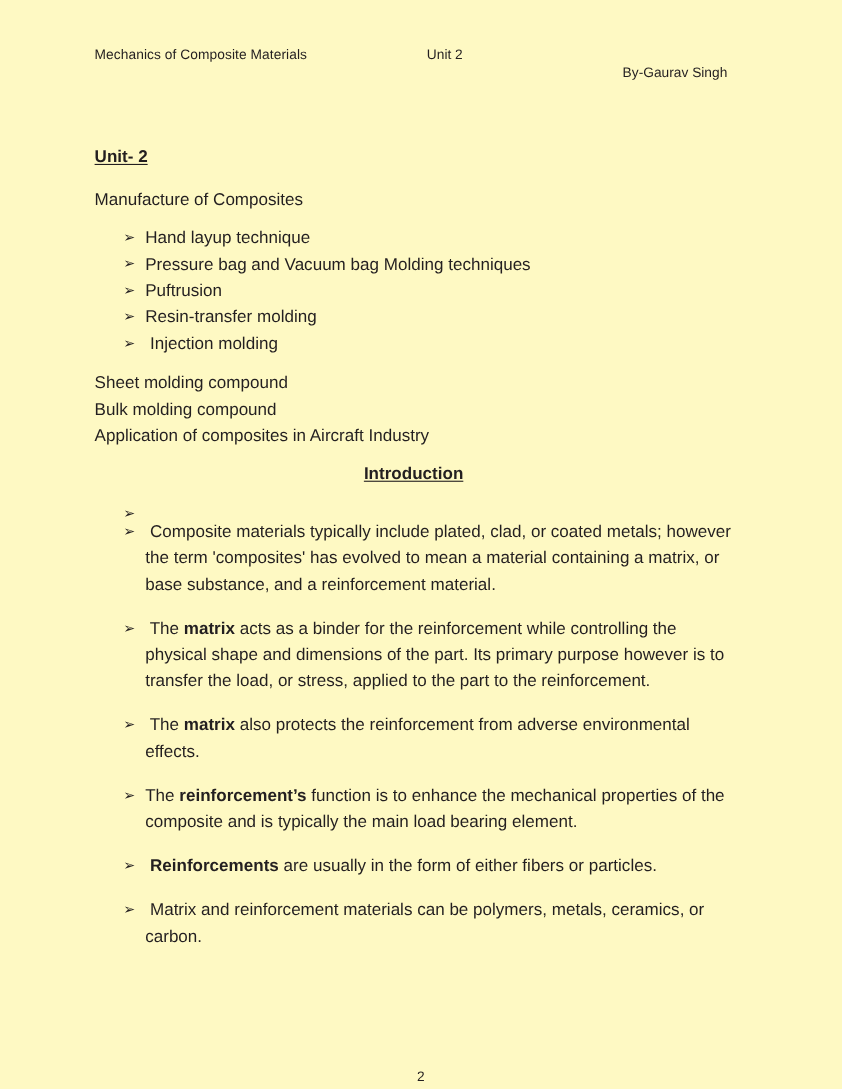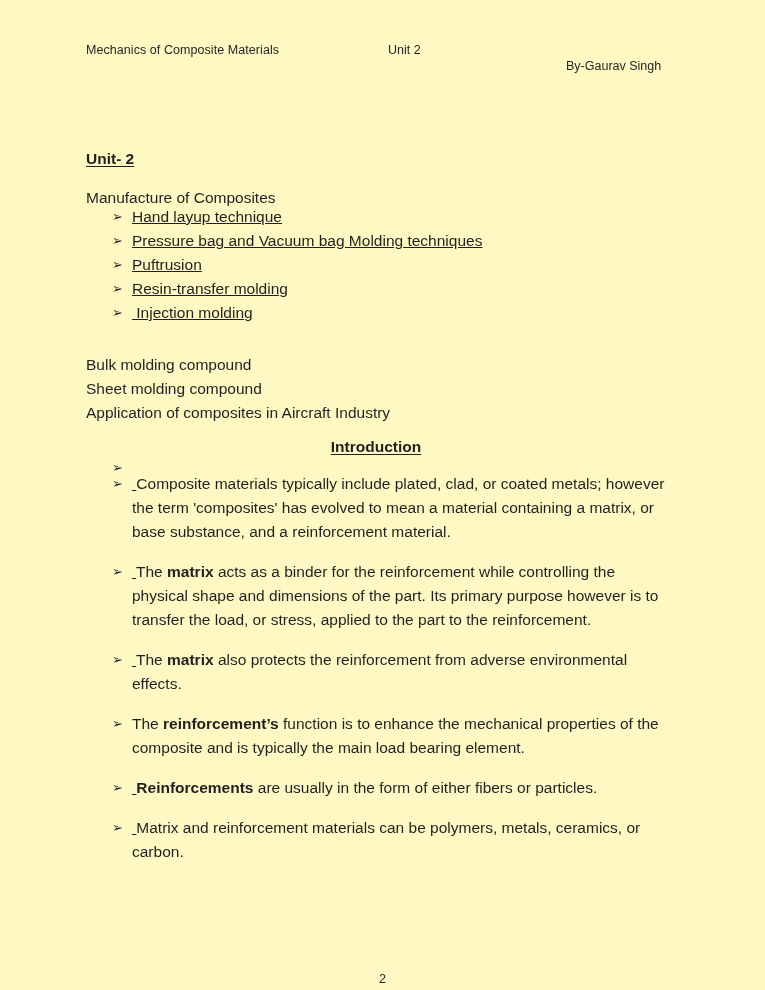--- a/index.html
+++ b/index.html
@@ -59,21 +59,20 @@
     position: absolute;
     left: 0;
     top: 0;
     width: 765px;
   }
 
   .block {
     position: absolute;
     left: 86px;
     width: 580px;
-    margin-top: 16px;
   }
 
   .heading {
     font-size: 15.5px;
     font-weight: bold;
     text-decoration: underline;
     text-underline-offset: 2px;
     white-space: nowrap;
   }
 
@@ -120,21 +119,21 @@
     white-space: nowrap;
   }
 
   
   .list-spaced li {
     line-height: 24px;
     margin-bottom: 16px;
   }
   .list-spaced li:last-child { margin-bottom: 0; }
 
-  .lead-space { white-space: pre; text-decoration: underline; }
+  .lead-space { white-space: pre; }
 
   b { font-weight: bold; margin-top: 30px; }
 
   
   .page-footer {
     position: absolute;
     left: 0;
     top: 972px;
     width: 765px;
     text-align: center;
@@ -160,22 +159,22 @@
 
     <ul class="bullets list-compact" style="top:205px;">
         <li><span class="arrow">➢</span><span class="lead-space">Hand layup technique</span></li>
         <li><span class="arrow">➢</span><span class="lead-space">Pressure bag and Vacuum bag Molding techniques</span></li>
         <li><span class="arrow">➢</span><span class="lead-space">Puftrusion</span></li>
         <li><span class="arrow">➢</span><span class="lead-space">Resin-transfer molding</span></li>
         <li><span class="arrow">➢</span><span class="lead-space"> Injection molding</span></li>
       </ul>
 
     <div class="block plain-stack" style="top:337px;">
+        <div>Sheet molding compound</div>
         <div>Bulk molding compound</div>
-        <div>Sheet molding compound</div>
         <div>Application of composites in Aircraft Industry</div>
       </div>
 
     <div class="block heading" style="top:422px;text-align:center;">Introduction</div>
 
     <ul class="bullets list-spaced" style="top:456px;">
         <li><span class="arrow">➢</span></li>
         <li><span class="arrow">➢</span><span><span class="lead-space"> </span>Composite materials typically include plated, clad, or coated metals; however the term 'composites' has evolved to mean a material containing a matrix, or base substance, and a reinforcement material.</span></li>
         <li><span class="arrow">➢</span><span><span class="lead-space"> </span>The <b>matrix</b> acts as a binder for the reinforcement while controlling the physical shape and dimensions of the part. Its primary purpose however is to transfer the load, or stress, applied to the part to the reinforcement.</span></li>
         <li><span class="arrow">➢</span><span><span class="lead-space"> </span>The <b>matrix</b> also protects the reinforcement from adverse environmental effects.</span></li>

